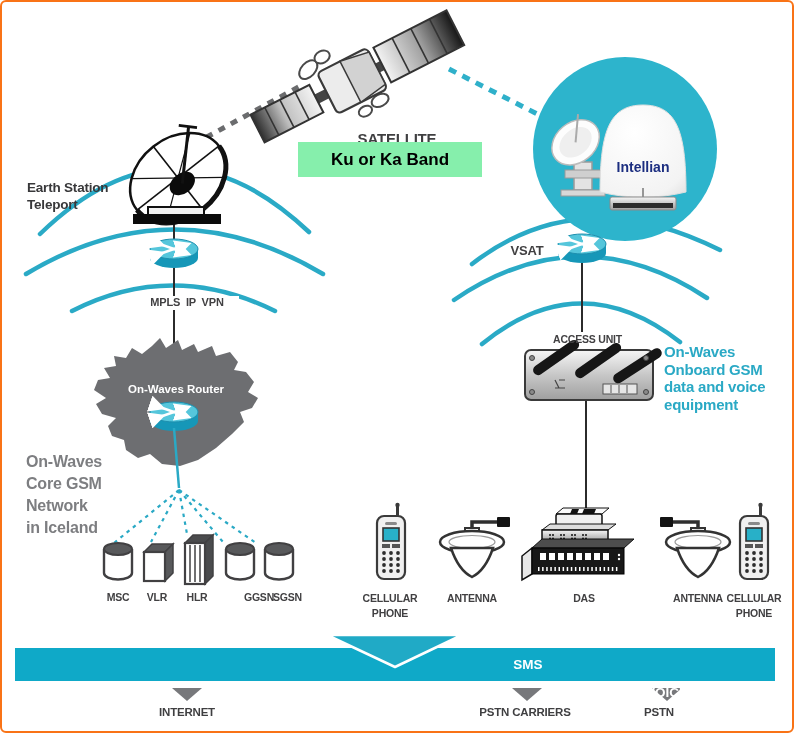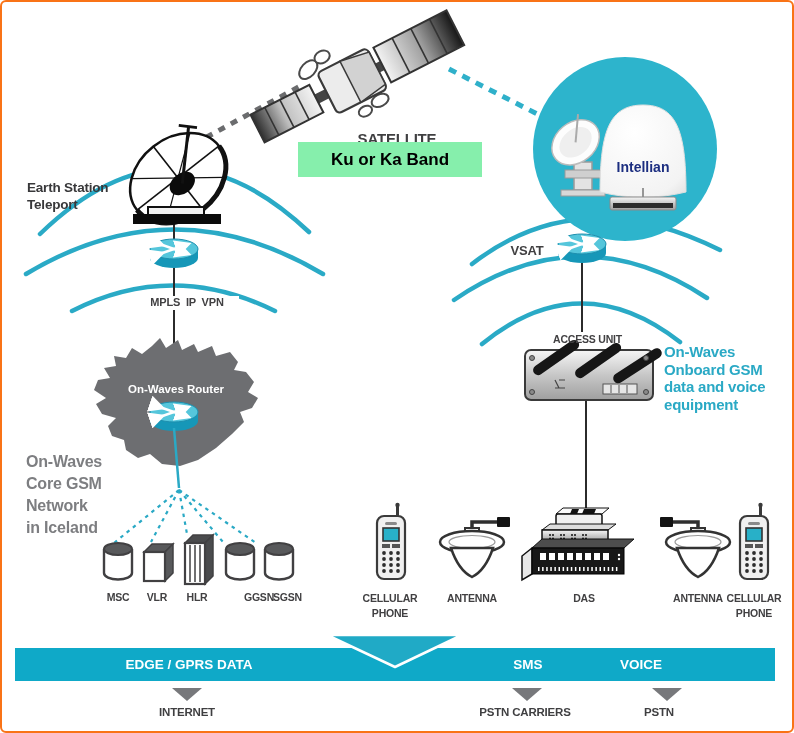--- a/index.html
+++ b/index.html
@@ -310,21 +310,20 @@
 <div class="lbl lbl-node" style="left:254px;text-align:right;">SGSN</div>
 
 <div class="lbl lbl-device" style="left:346px;">CELLULAR
 PHONE</div>
 <div class="lbl lbl-device" style="left:428px;">ANTENNA</div>
 <div class="lbl lbl-device" style="left:540px;">DAS</div>
 <div class="lbl lbl-device" style="left:654px;">ANTENNA</div>
 <div class="lbl lbl-device" style="left:710px;">CELLULAR
 PHONE</div>
 
-<div class="lbl lbl-bar" style="left:37px;width:300px;">EDGE / GPRS DATA</div>
 <div class="lbl lbl-bar" style="left:466px;width:120px;">SMS</div>
-<div class="lbl lbl-bar" style="left:579px;width:120px;">VOICE</div>
+<div class="lbl lbl-bar" style="left:605px;width:120px;margin-top:28px;">VOICE</div>
 
 <div class="lbl lbl-out" style="left:125px;width:120px;">INTERNET</div>
 <div class="lbl lbl-out" style="left:443px;width:160px;">PSTN CARRIERS</div>
 <div class="lbl lbl-out" style="left:597px;width:120px;">PSTN</div>
 
 </div>
 
 </body></html>

